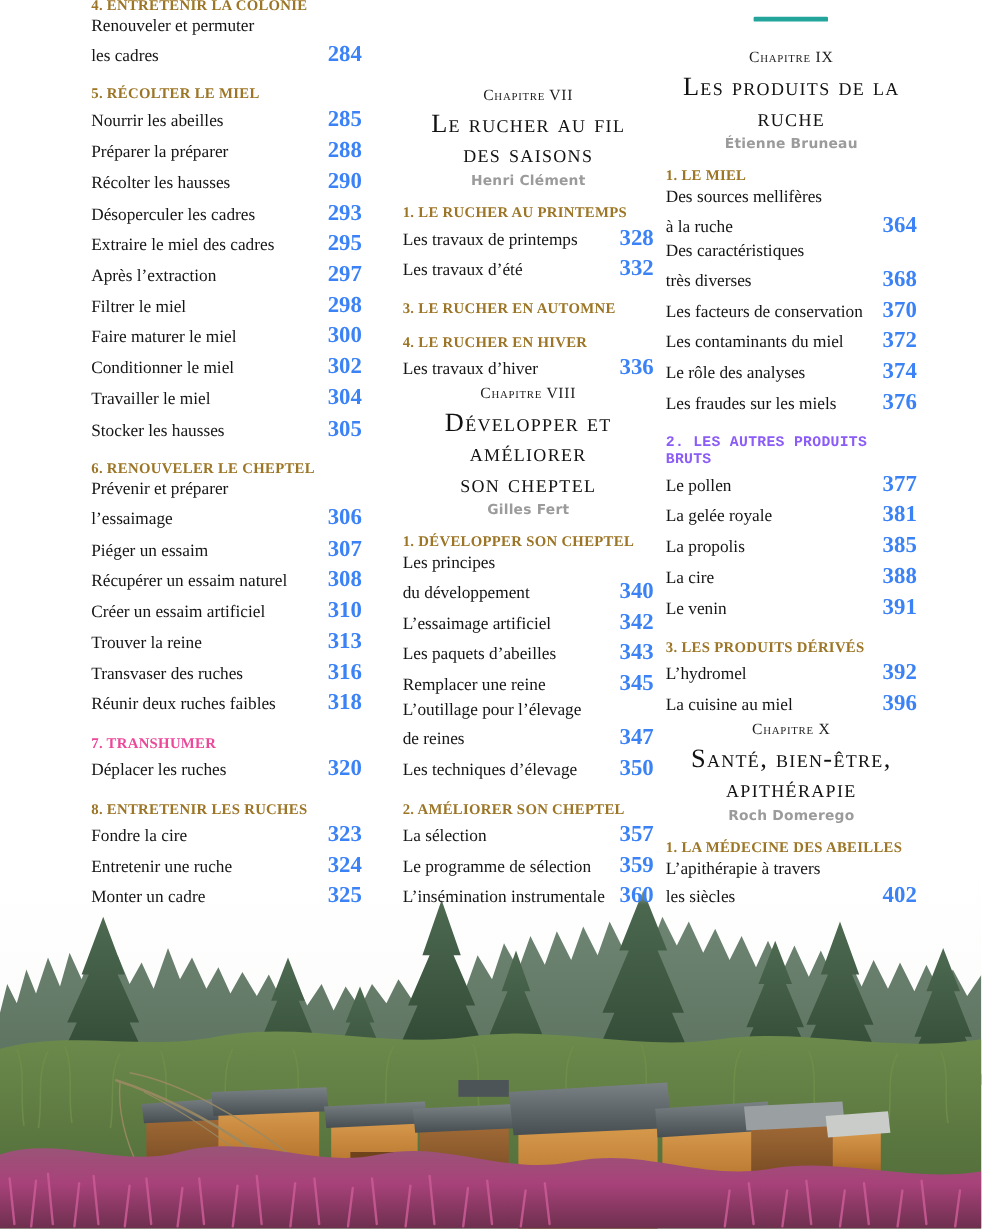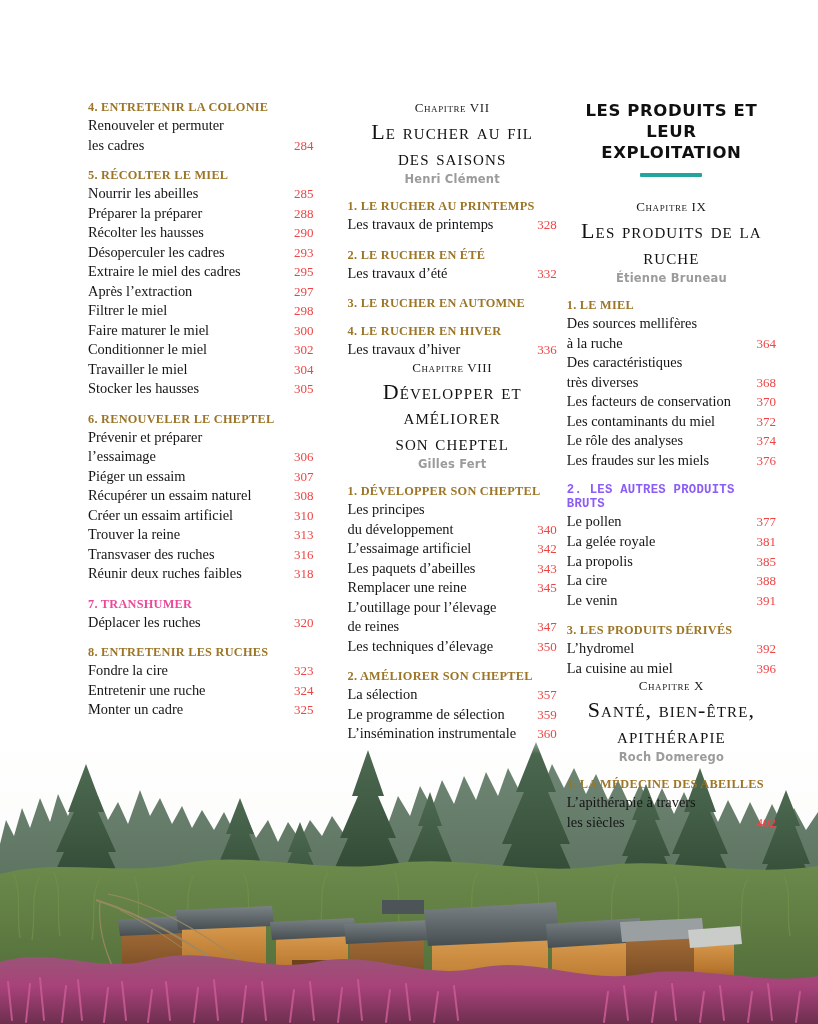--- a/index.html
+++ b/index.html
@@ -19,26 +19,26 @@
   
   #page {
     position: absolute;
     inset: 0;
     background: #ffffff;
   }
 
   
   #toc {
     position: absolute;
-    left: 16px;
+    left: 4px;
     top: 0;
     width: 760px;
     height: 760px;
     display: flex;
-    align-items: flex-start;
+    align-items: flex-end;
     z-index: 3;
   }
   .col {
     box-sizing: border-box;
     padding-top: 100px;
   }
   .col-1 { width: 248px; margin-left: 72px; }
   .col-2 { width: 230px; margin-left: 34px; }
   .col-3 { width: 230px; margin-left: 10px; }
 
@@ -112,25 +112,26 @@
     align-items: baseline;
     justify-content: space-between;
     font-size: 14.4px;
     line-height: 1.355;
     color: #151515;
   }
   .entry .label {
     white-space: nowrap;
   }
   .entry .page {
-    font-size: 13px;
-    color: #ef4444;
+    font-size: 19px;
+    color: #3b82f6;
     padding-left: 8px;
     min-width: 28px;
     text-align: right;
+    font-weight: bold;
   }
   .entry.nopage .page { visibility: hidden; }
 
   .col-1 .entry .page { width: 30px; }
   .col-2 .entry .page { width: 30px; }
   .col-3 .entry .page { width: 30px; }
 
   
   #photo {
     position: absolute;
@@ -432,21 +433,20 @@
             <div>Le rucher au fil</div>
             <div>des saisons</div>
           </div>
           <div class="chapter-author" style="color: rgb(155, 155, 155);">Henri Clément</div>
         </div>
         <div class="section-head" style="color: rgb(156, 117, 38);">1. LE RUCHER AU PRINTEMPS</div>
         <div class="entry">
           <span class="label">Les travaux de printemps</span>
           <span class="page">328</span>
         </div>
-        <div class="section-head" style="color: rgb(156, 117, 38);">2. LE RUCHER EN ÉTÉ</div>
         <div class="entry">
           <span class="label">Les travaux d’été</span>
           <span class="page">332</span>
         </div>
         <div class="section-head" style="color: rgb(156, 117, 38);">3. LE RUCHER EN AUTOMNE</div>
         <div class="section-head" style="color: rgb(156, 117, 38);">4. LE RUCHER EN HIVER</div>
         <div class="entry">
           <span class="label">Les travaux d’hiver</span>
           <span class="page">336</span>
         </div>

